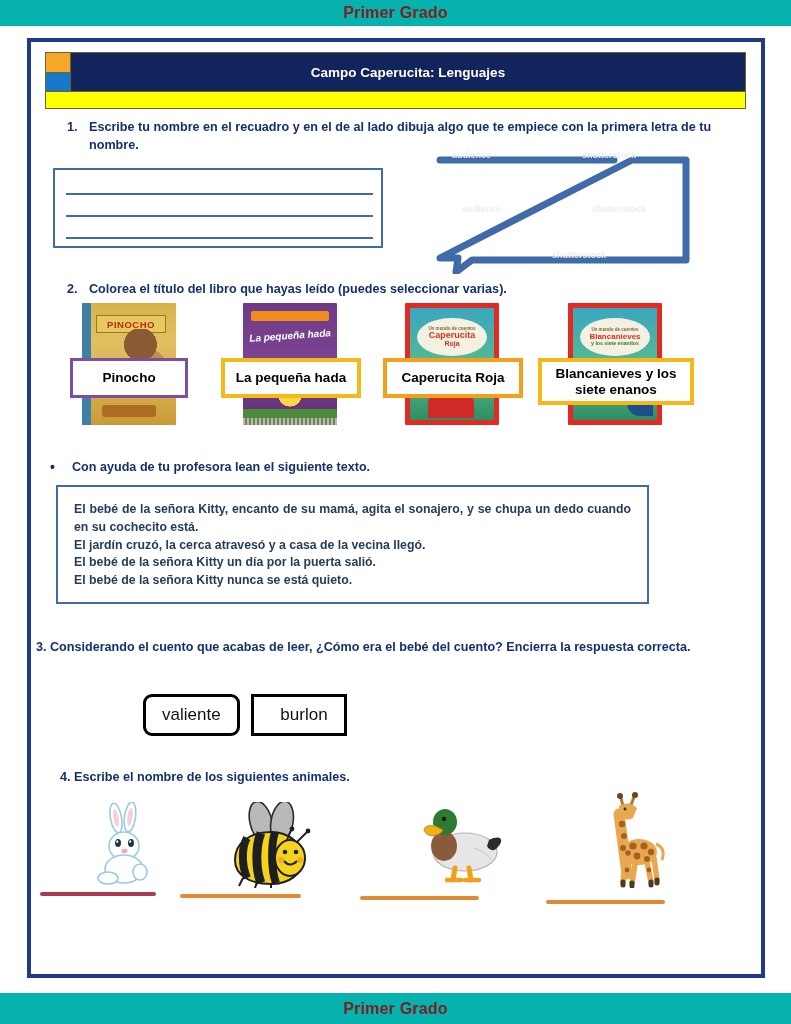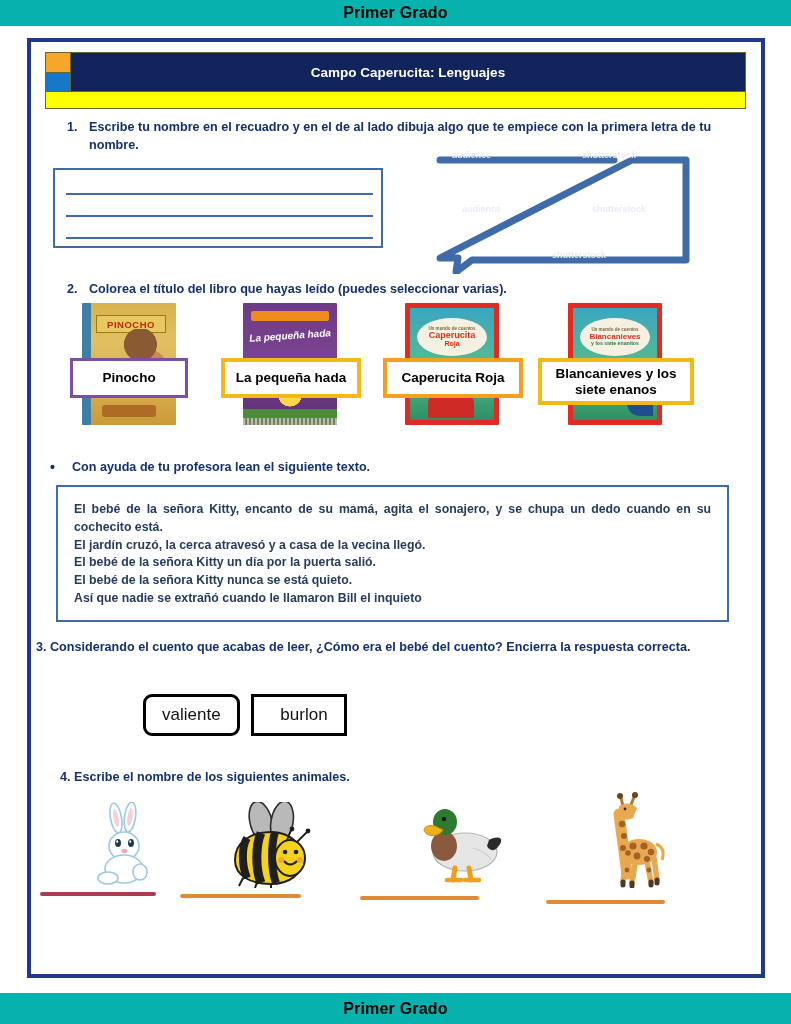--- a/index.html
+++ b/index.html
@@ -15,21 +15,21 @@
     position: relative;
   }
 
   
   .band {
     position: absolute;
     left: 0;
     width: 791px;
     height: 26px;
     background: #06b2ae;
-    color: #000000;
+    color: #7f1d1d;
     font-size: 16px;
     font-weight: bold;
     display: flex;
     align-items: center;
     justify-content: center;
     letter-spacing: .2px;
   }
   .band-top { top: 0; }
   .band-bottom { top: 993px; height: 31px; }
 
@@ -278,21 +278,21 @@
     flex: none;
     font-size: 14px;
     line-height: 1;
   }
 
   
   .passage {
     position: absolute;
     left: 56px;
     top: 485px;
-    width: 673px;
+    width: 593px;
     min-height: 118px;
     border: 2px solid #3f6ba8;
     background: #ffffff;
     box-sizing: border-box;
     padding: 14px 16px 12px 16px;
   }
   .passage p {
     margin: 0;
     color: #253c5c;
     font-weight: bold;
@@ -457,21 +457,20 @@
 <div class="bullet-line">
   <span class="dot">•</span>
   <span>Con ayuda de tu profesora lean el siguiente texto.</span>
 </div>
 
 <div class="passage">
   <p>El bebé de la señora Kitty, encanto de su mamá, agita el sonajero, y se chupa un dedo cuando en su cochecito está.</p>
   <p>El jardín cruzó, la cerca atravesó y a casa de la vecina llegó.</p>
   <p>El bebé de la señora Kitty un día por la puerta salió.</p>
   <p>El bebé de la señora Kitty nunca se está quieto.</p>
-  <p>Así que nadie se extrañó cuando le llamaron Bill el inquieto</p>
 </div>
 
 <div class="q-text q3">
   <span>3. Considerando el cuento que acabas de leer, ¿Cómo era el bebé del cuento? Encierra la respuesta correcta.</span>
 </div>
 
 <div class="choices">
   <div class="choice rounded">valiente</div>
   <div class="choice">burlon</div>
 </div>

